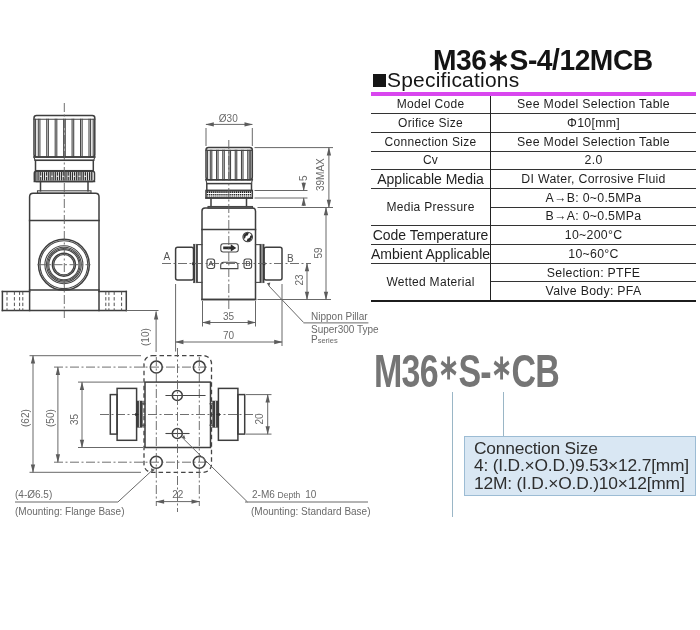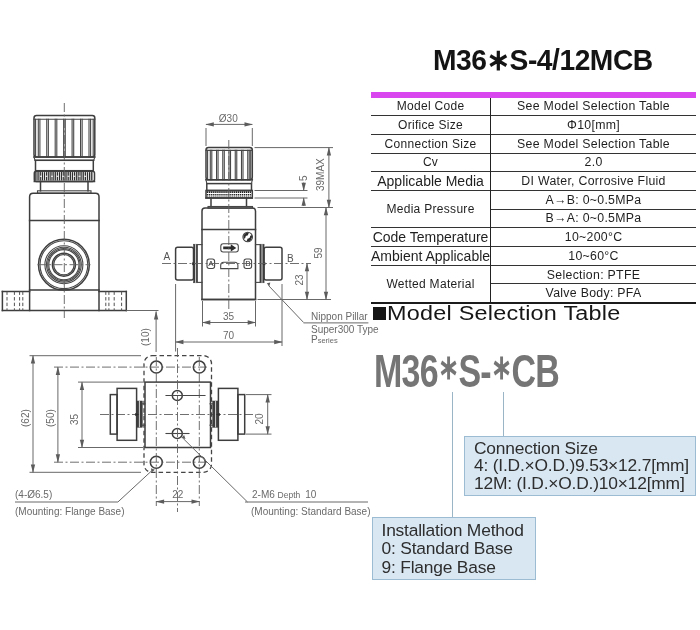--- a/index.html
+++ b/index.html
@@ -3,21 +3,21 @@
 <style>
 html,body{margin:0;padding:0;background:#fff}
 #page{position:relative;width:700px;height:630px;background:#fff;overflow:hidden;will-change:transform;
   font-family:"Liberation Sans",sans-serif}
 #title{position:absolute;left:432.5px;top:42px;font-size:30px;font-weight:bold;color:#141414;
   letter-spacing:-0.5px;white-space:nowrap;transform:scale(0.94,1);transform-origin:left top}
 .h1{position:absolute;color:#161616;font-size:19.5px;letter-spacing:0.2px;white-space:nowrap}
 .h1 .sq{display:inline-block;width:13.5px;height:13.5px;background:#161616;margin-right:1px}
 .h1 .tx{display:inline-block;transform-origin:0 60%}
 #spec{position:absolute;left:371px;top:91.5px;width:325px;border-collapse:collapse;
-  border-top:6px solid #d946ef;border-bottom:2px solid #1c1c1c}
+  border-top:4px solid #d946ef;border-bottom:2px solid #1c1c1c}
 #spec td{border-top:1px solid #333;height:17.7px;padding:0;text-align:center;vertical-align:middle;
   color:#1f1f1f;font-size:12px;letter-spacing:0.3px;white-space:nowrap}
 #spec tr:first-child td{border-top:none}
 #spec td.lc{border-right:1.5px solid #222}
 #spec td .sm{font-size:14px;letter-spacing:0}
 #spec td.rc{font-size:12.3px}
 #big{position:absolute;left:374px;top:343px;font-size:47px;font-weight:bold;color:#757575;
   letter-spacing:-1px;white-space:nowrap;transform:scale(0.723,1);transform-origin:left top}
 #big .st{font-size:35px;vertical-align:8.5px;letter-spacing:-1px}
 .ldr{position:absolute;width:1.2px;background:#9ab6c6}
@@ -301,21 +301,21 @@
 <line x1="117.9" y1="502" x2="15" y2="502" class="d"></line>
 <text x="15" y="498" class="dim" text-anchor="start" font-size="10.5">(4-Ø6.5)</text>
 <text x="15" y="514.5" class="dim" text-anchor="start" font-size="10.5">(Mounting: Flange Base)</text>
 <path d="M181.3,438.0 l4.2,1.0 -1.4,-4.1 z" class="fd"></path>
 <line x1="183.2" y1="438.5" x2="247.5" y2="502" class="d"></line>
 <line x1="245" y1="502" x2="368" y2="502" class="d"></line>
 <text x="252" y="498" class="dim" text-anchor="start" font-size="10.5">2-M6 <tspan font-size="8.5">Depth</tspan> 10</text>
 <text x="251" y="514.5" class="dim" text-anchor="start" font-size="10.5">(Mounting: Standard Base)</text>
 </svg>
 <div id="title">M36∗S-4/12MCB</div>
-<div class="h1" style="left:372.5px;top:302px"><span class="sq"></span><span class="tx" style="transform:scaleX(1.2)">Model Selection Table</span></div>
+<div class="h1" style="left:372.5px;top:69px"><span class="sq"></span><span class="tx" style="transform:scaleX(1.075)">Specifications</span></div>
 <table id="spec">
       <colgroup>
         <col style="width:106.5px">
         <col>
       </colgroup>
       <tbody>
         <tr>
           <td class="lc"><span>Model Code</span></td>
           <td class="rc">See Model Selection Table</td>
         </tr>
@@ -356,13 +356,12 @@
         </tr>
         <tr>
           <td class="rc">Valve Body: PFA</td>
         </tr>
       </tbody>
     </table>
 <div id="big">M36<span class="st">∗</span>S-<span class="st">∗</span>CB</div>
 <div class="ldr" style="left:452.3px;top:392px;height:125px"></div>
 <div class="ldr" style="left:502.7px;top:392px;height:44px"></div>
 <div class="cbox" style="left:464px;top:436px;width:221px;height:55px">Connection Size<br>4: (I.D.×O.D.)9.53×12.7[mm]<br>12M: (I.D.×O.D.)10×12[mm]</div>
-<div class="cbox" style="left:371.5px;top:517px;width:153px;height:58px;line-height:18.5px">Installation Method<br>0: Standard Base<br>9: Flange Base</div>
 </div>
 </body></html>

